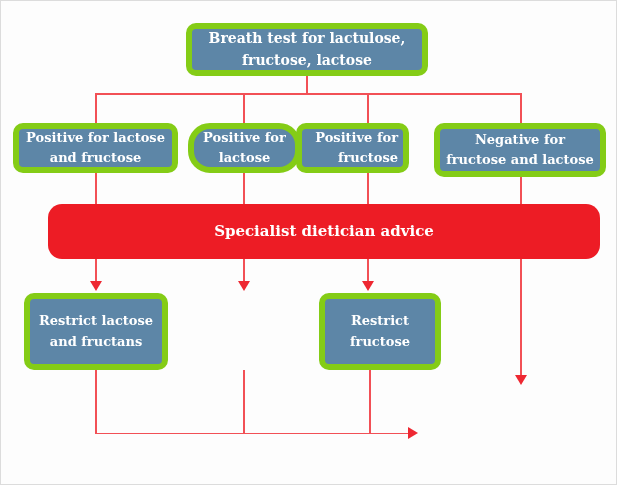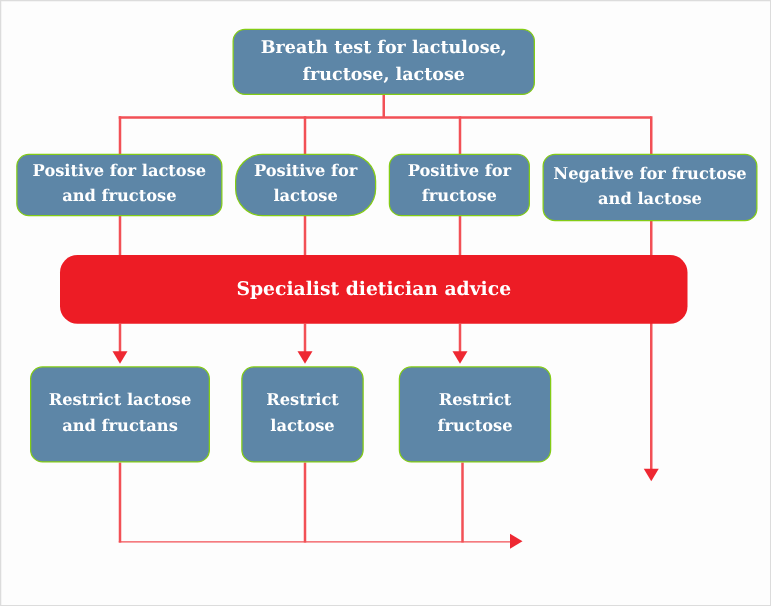--- a/index.html
+++ b/index.html
@@ -8,21 +8,21 @@
     width:617px;height:485px;
     background:#fdfdfd;
     border:1px solid #dcdcdc;
     box-sizing:border-box;
     font-family:"DejaVu Serif","Liberation Serif",serif;
     overflow:hidden;
   }
   .node{
     position:absolute;
     background:#5d86a7;
-    border:1px solid #84cc16;
+    border:6px solid #84cc16;
     border-radius:10px;
     color:#ffffff;
     font-weight:bold;
     font-size:13px;
     line-height:1.55;
     display:flex;
     align-items:center;
     justify-content:center;
     text-align:center;
     box-sizing:border-box;
@@ -32,23 +32,23 @@
   .node.action{
     background:#ed1c25;
     border:none;
     border-radius:14px;
     font-size:15px;
     z-index:2;
   }
   #node-root      {left:185px; top:22px;  width:242px; height:53px; font-size:14px;}
   #node-pos-lf    {left:12px;  top:122px; width:165px; height:50px;}
   #node-pos-l     {left:187px; top:122px; width:113px; height:50px;border-radius:22px;}
-  #node-pos-f     {left:310px; top:122px; width:113px; height:50px;}
+  #node-pos-f     {left:295px; top:122px; width:113px; height:50px;text-align:right;}
   #node-neg-fl    {left:433px; top:122px; width:172px; height:54px;}
-  #node-dietician {left:47px;  top:203px; width:502px; height:55px;}
+  #node-dietician {left:47px;  top:203px; width:552px; height:55px;}
   #node-res-lf    {left:23px;  top:292px; width:144px; height:77px;}
   #node-res-l     {left:192px; top:292px; width:98px;  height:77px;}
   #node-res-f     {left:318px; top:292px; width:122px; height:77px;}
   #node-res-sorb  {left:420px; top:385px; width:187px; height:95px;}
   .line{position:absolute;background:#f25056;z-index:1;}
   .vline{width:1.5px;}
   .hline{height:1.5px;}
   .arrow-down{
     position:absolute;width:0;height:0;z-index:3;
     border-left:6px solid transparent;
@@ -94,16 +94,15 @@
   <div class="line hline" style="left:94px;top:431.5px;width:314px;"></div>
   <div class="arrow-right" style="left:407px;top:426px;"></div>
 
   <div class="node" id="node-root">Breath test for lactulose, fructose, lactose</div>
   <div class="node" id="node-pos-lf">Positive for lactose and fructose</div>
   <div class="node" id="node-pos-l">Positive for lactose</div>
   <div class="node" id="node-pos-f">Positive for fructose</div>
   <div class="node" id="node-neg-fl">Negative for fructose and lactose</div>
   <div class="node action" id="node-dietician">Specialist dietician advice</div>
   <div class="node" id="node-res-lf">Restrict lactose and fructans</div>
-  <div class="node" id="node-res-l">Restrict lactose</div>
   <div class="node" id="node-res-f">Restrict fructose</div>
 
 </div>
 
 </body></html>

